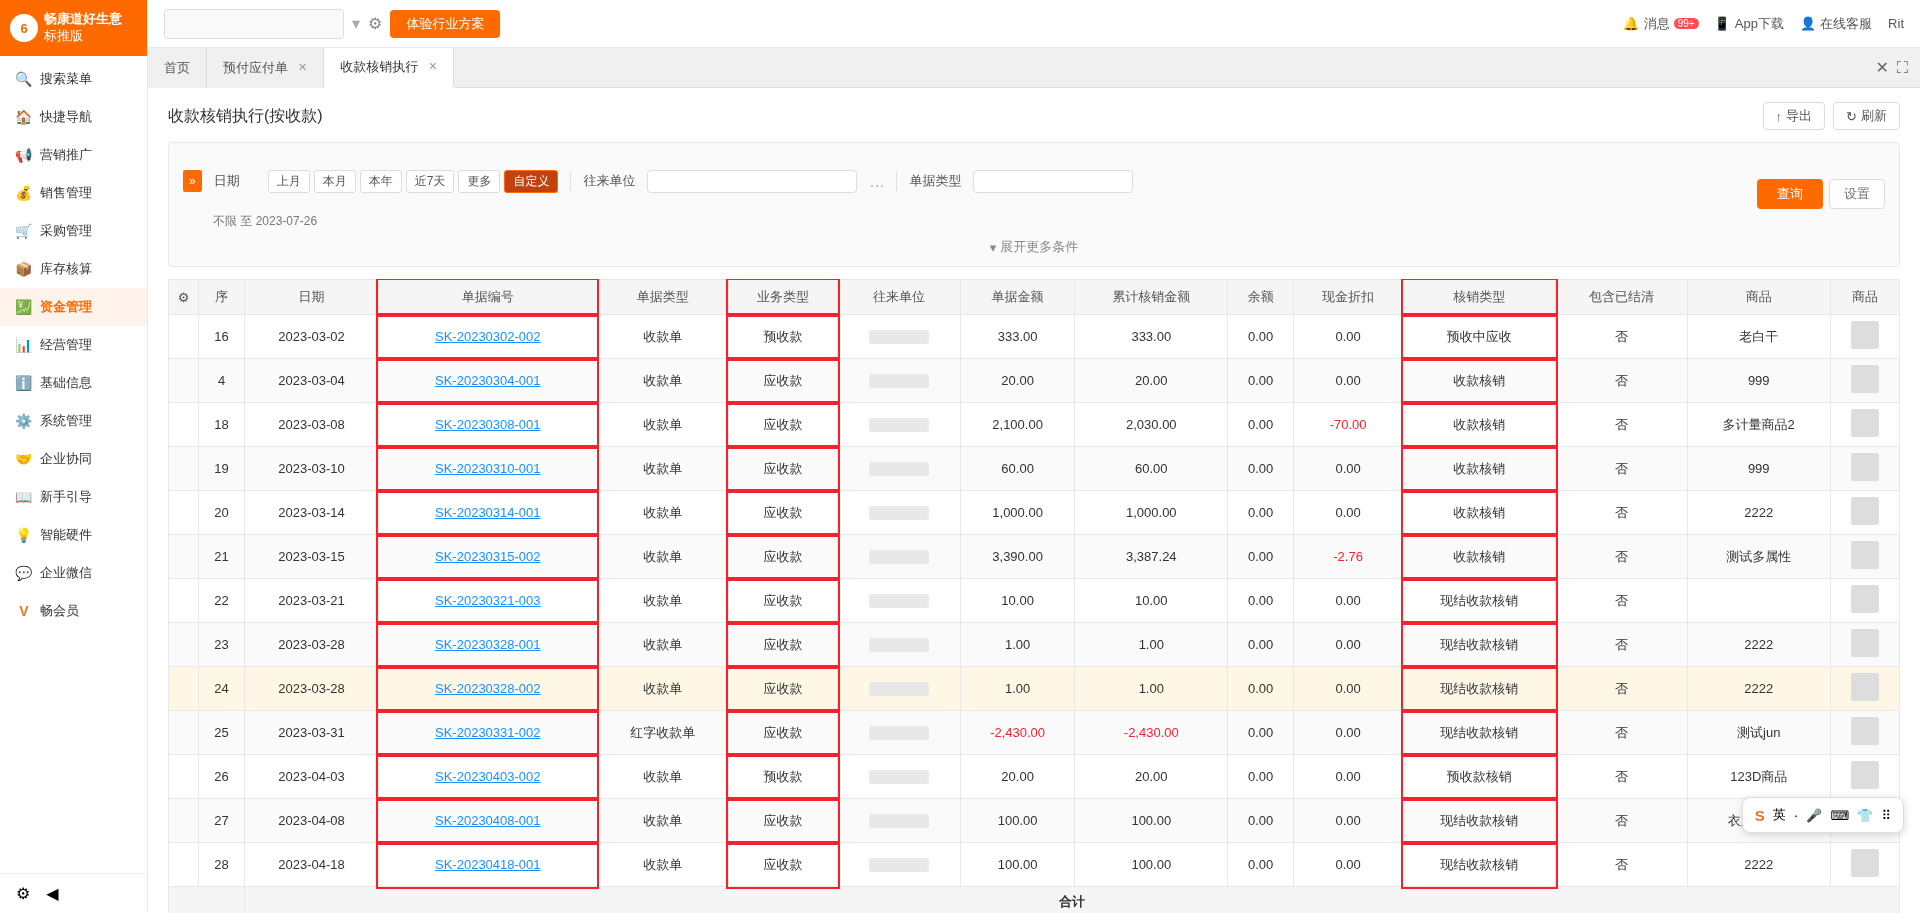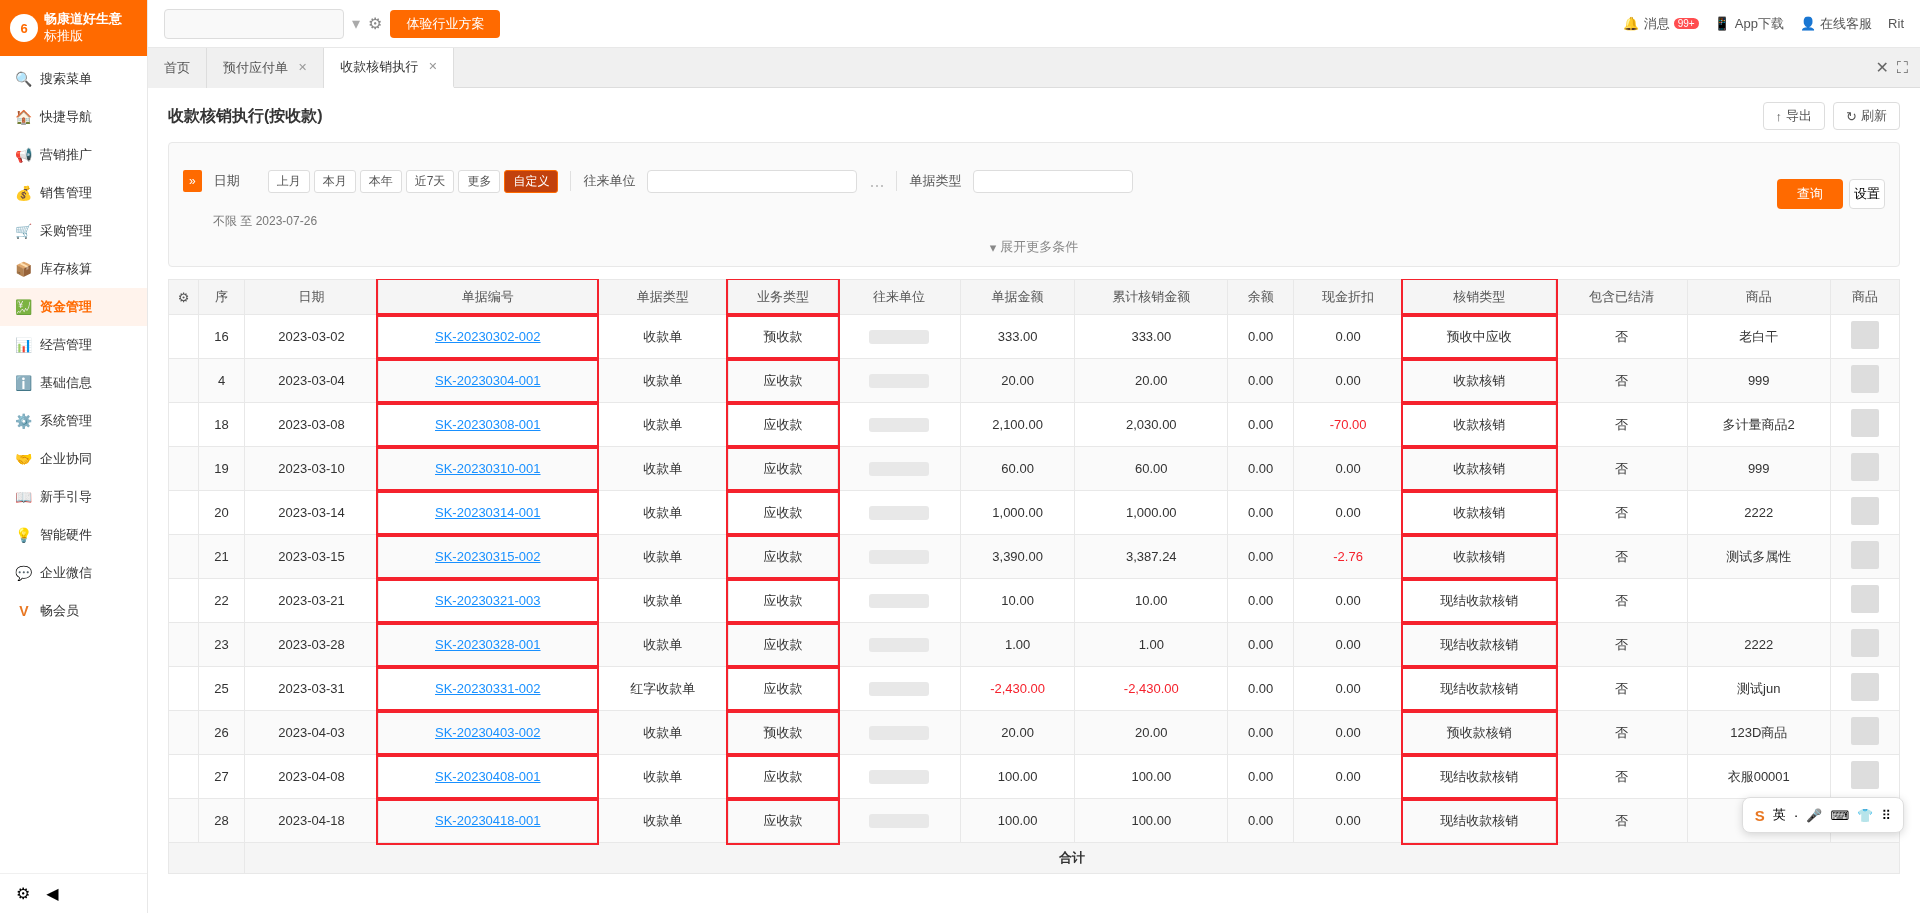--- a/index.html
+++ b/index.html
@@ -92,21 +92,21 @@
     }
     .tab-close { font-size: 11px; color: #999; margin-left: 4px; }
     .tabs-right { margin-left: auto; display: flex; align-items: center; gap: 8px; padding-right: 12px; }
 
     
     .content-area { flex: 1; overflow: auto; background: #fff; padding: 0; }
     .page-header {
       padding: 14px 20px 0;
       display: flex; align-items: center; justify-content: space-between;
     }
-    .page-title { font-size: 16px; font-weight: bold; color: #333; }
+    .page-title { font-size: 16px; font-weight: normal; color: #333; }
     .page-actions { display: flex; gap: 8px; }
     .btn-outline {
       border: 1px solid #ddd; background: #fff; color: #555;
       border-radius: 4px; padding: 4px 12px; cursor: pointer; font-size: 12px;
       display: flex; align-items: center; gap: 4px;
     }
 
     
     .filter-area {
       margin: 12px 20px;
@@ -126,21 +126,21 @@
     .date-btn.custom { background: #c2410c; color: #fff; border-color: #ff6a00; }
     .filter-date-range { color: #777; font-size: 12px; }
     .filter-divider { width: 1px; height: 20px; background: #e0e0e0; }
     .filter-select {
       border: 1px solid #ddd; border-radius: 4px; padding: 3px 24px 3px 8px;
       background: #fff; color: #333; font-size: 13px; min-width: 120px;
       appearance: none; cursor: pointer;
     }
     .filter-dots { color: #bbb; font-size: 18px; cursor: pointer; }
     .btn-query { background: #ff6a00; color: #fff; border: none; border-radius: 4px; padding: 5px 20px; cursor: pointer; font-size: 13px; }
-    .btn-set { border: 1px solid #ddd; background: #fff; color: #000000; border-radius: 4px; padding: 5px 4px; cursor: pointer; font-size: 13px; }
+    .btn-set { border: 1px solid #ddd; background: #fff; color: #737373; border-radius: 4px; padding: 5px 14px; cursor: pointer; font-size: 13px; }
     .expand-row { display: flex; align-items: center; justify-content: center; margin-top: 8px; }
     .expand-btn { color: #888; font-size: 12px; cursor: pointer; display: flex; align-items: center; gap: 4px; }
 
     
     .filter-toggle-btn {
       background: #ff6a00; color: #fff;
       border: none; border-radius: 2px;
       padding: 4px 6px; cursor: pointer;
       font-size: 12px;
     }
@@ -526,20 +526,37 @@
     <td><span class="masked"></span></td>
     <td class="">1.00</td>
     <td class="">1.00</td>
     <td>0.00</td>
     <td class="">0.00</td>
     <td style="outline:2px solid #f5222d;">现结收款核销</td>
     <td>否</td>
     <td>2222</td>
     <td><span class="thumb"></span></td>
   </tr>
+            <tr class="highlighted">
+    <td></td>
+    <td>24</td>
+    <td>2023-03-28</td>
+    <td style="outline:2px solid #f5222d;"><a class="td-link">SK-20230328-002</a></td>
+    <td>收款单</td>
+    <td style="outline:2px solid #f5222d;">应收款</td>
+    <td><span class="masked"></span></td>
+    <td class="">1.00</td>
+    <td class="">1.00</td>
+    <td>0.00</td>
+    <td class="">0.00</td>
+    <td style="outline:2px solid #f5222d;">现结收款核销</td>
+    <td>否</td>
+    <td>2222</td>
+    <td><span class="thumb"></span></td>
+  </tr>
             <tr>
     <td></td>
     <td>25</td>
     <td>2023-03-31</td>
     <td style="outline:2px solid #f5222d;"><a class="td-link">SK-20230331-002</a></td>
     <td>红字收款单</td>
     <td style="outline:2px solid #f5222d;">应收款</td>
     <td><span class="masked"></span></td>
     <td class="red-text">-2,430.00</td>
     <td class="red-text">-2,430.00</td>

